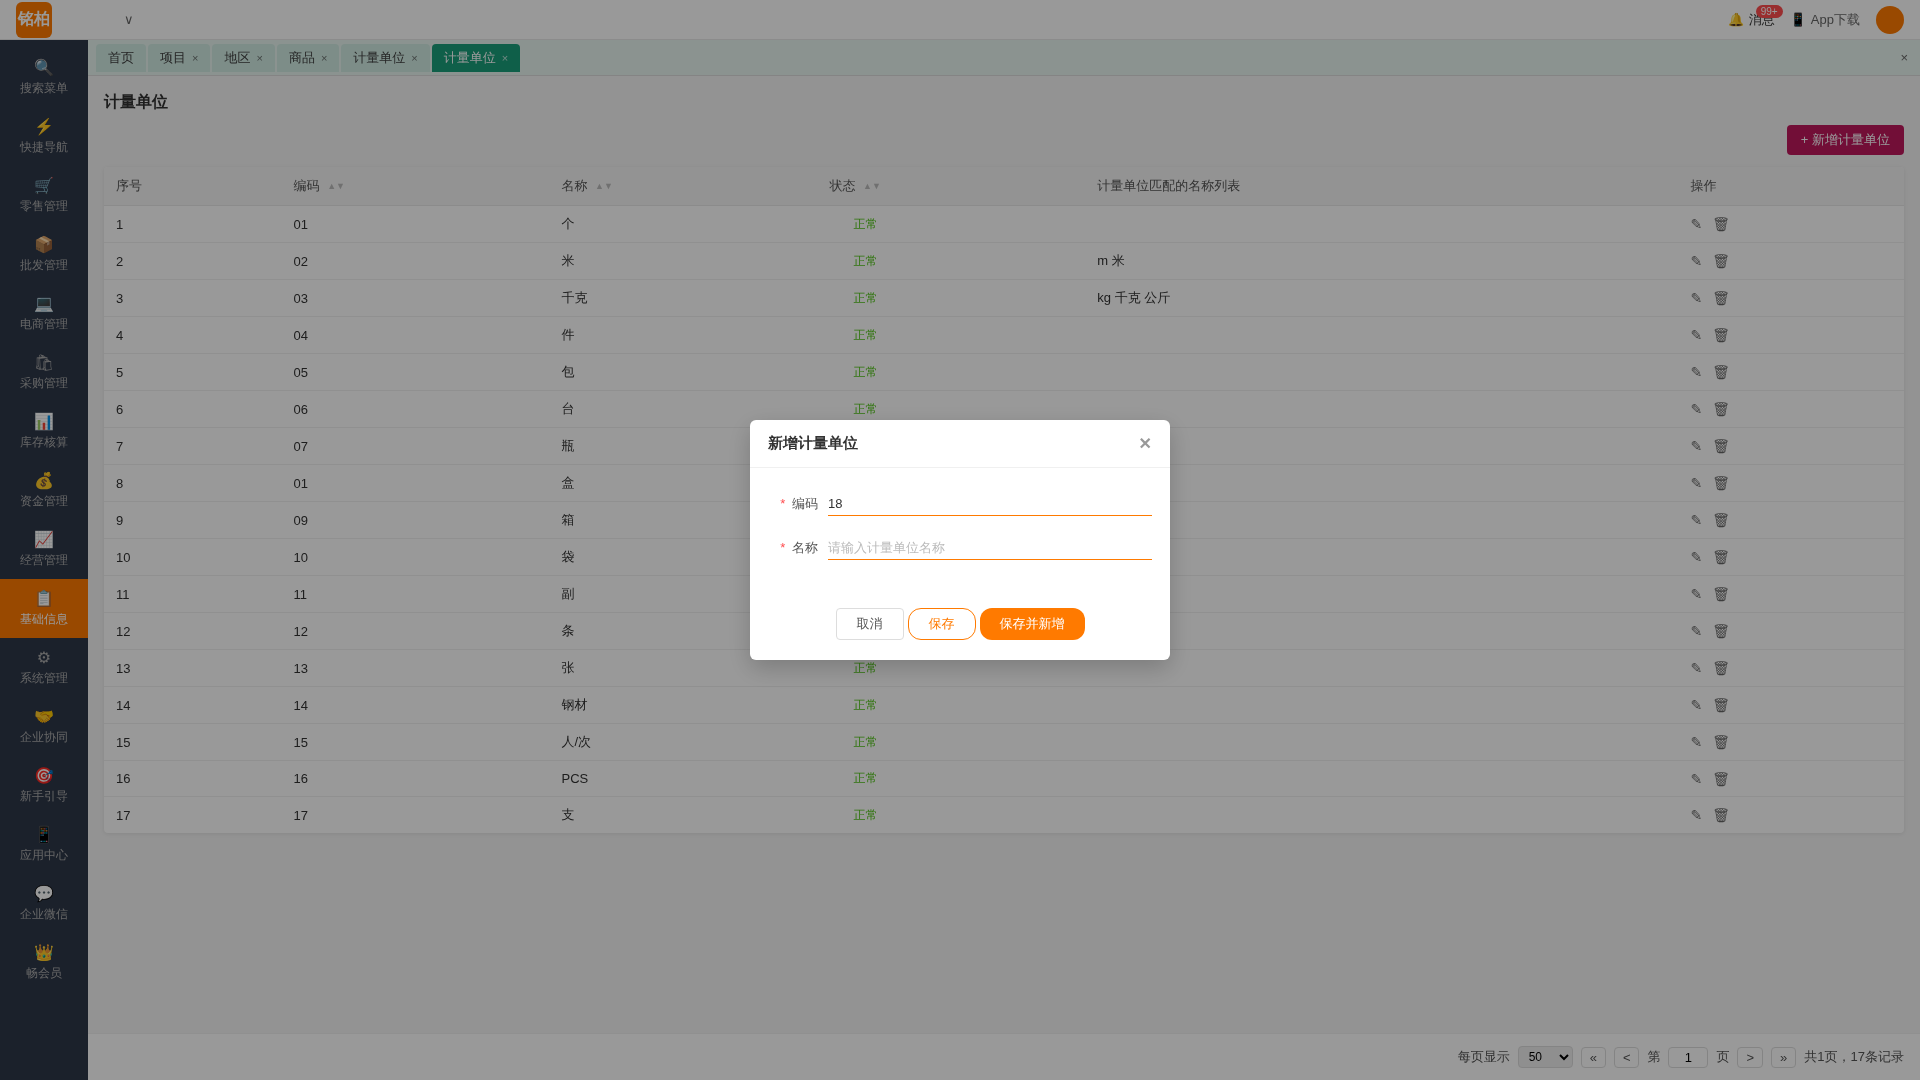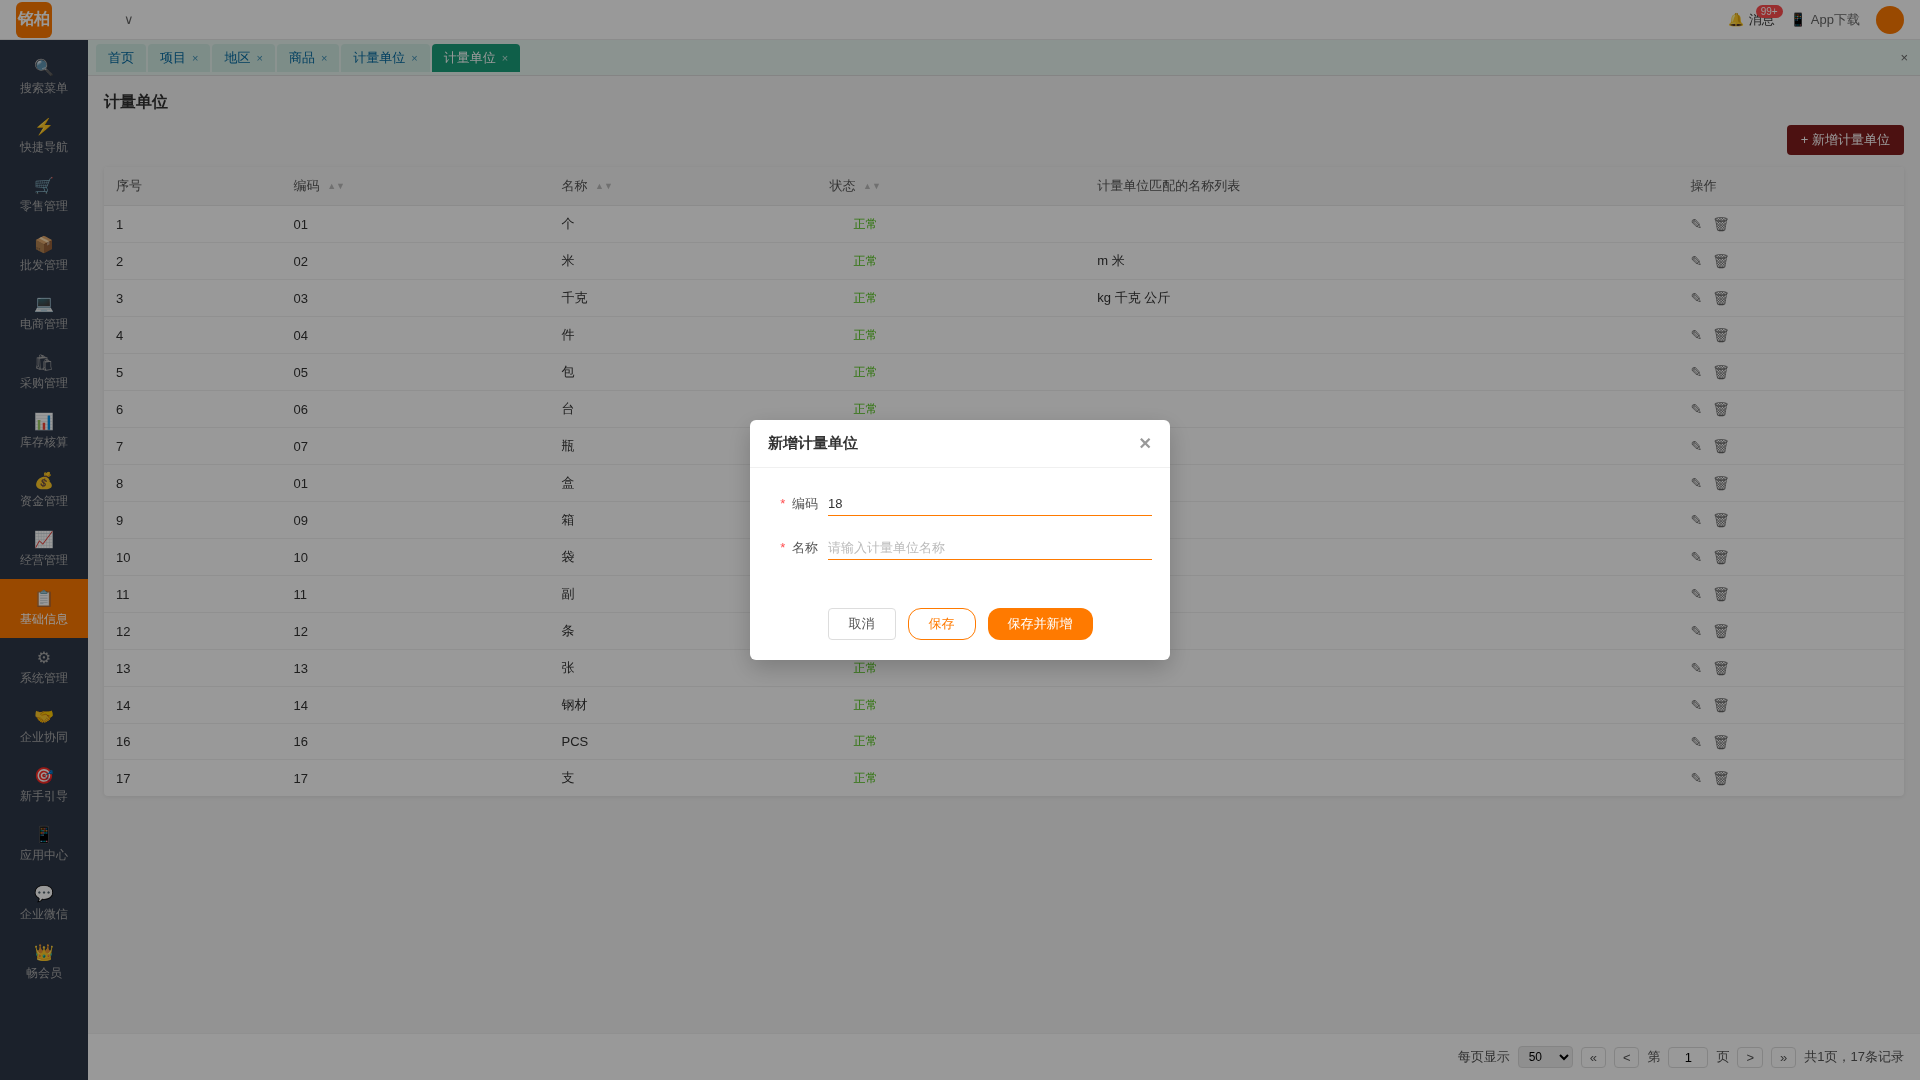--- a/index.html
+++ b/index.html
@@ -134,21 +134,21 @@
     .tab {
       display: flex;
       align-items: center;
       padding: 0 12px;
       height: 28px;
       border-radius: 4px 4px 0 0;
       cursor: pointer;
       font-size: 13px;
       gap: 6px;
       background: #d0ebe3;
-      color: #0369a1;
+      color: #404040;
     }
     .tab.active {
       background: #1a9e7a;
       color: white;
     }
     .tab .close-x {
       font-size: 11px;
       opacity: 0.7;
     }
     .tab-close-bar {
@@ -173,21 +173,21 @@
       margin-bottom: 12px;
       color: #333;
     }
 
     .toolbar {
       display: flex;
       justify-content: flex-end;
       margin-bottom: 12px;
     }
     .btn-add {
-      background: #7f1d1d;
+      background: #be185d;
       color: white;
       border: none;
       padding: 6px 14px;
       border-radius: 4px;
       cursor: pointer;
       font-size: 13px;
     }
 
     
     .data-table {
@@ -338,21 +338,21 @@
       font-size: 13px;
       color: #333;
     }
     .form-input.empty {
       color: #bbb;
     }
     .form-input::placeholder { color: #bbb; }
     .modal-footer {
       display: flex;
       justify-content: center;
-      gap: 12px;
+      gap: 4px;
       padding: 12px 18px 20px;
     }
     .btn-cancel {
       padding: 6px 20px;
       border: 1px solid #ddd;
       border-radius: 4px;
       background: white;
       color: #555;
       cursor: pointer;
       font-size: 13px;
@@ -695,20 +695,33 @@
       <td><span class="status-normal">正常</span></td>
       <td></td>
       <td>
         <div class="action-icons">
           <span class="action-icon" title="编辑">✎</span>
           <span class="action-icon" title="删除">🗑</span>
         </div>
       </td>
     </tr>
             <tr>
+      <td>15</td>
+      <td>15</td>
+      <td>人/次</td>
+      <td><span class="status-normal">正常</span></td>
+      <td></td>
+      <td>
+        <div class="action-icons">
+          <span class="action-icon" title="编辑">✎</span>
+          <span class="action-icon" title="删除">🗑</span>
+        </div>
+      </td>
+    </tr>
+            <tr>
       <td>16</td>
       <td>16</td>
       <td>PCS</td>
       <td><span class="status-normal">正常</span></td>
       <td></td>
       <td>
         <div class="action-icons">
           <span class="action-icon" title="编辑">✎</span>
           <span class="action-icon" title="删除">🗑</span>
         </div>

